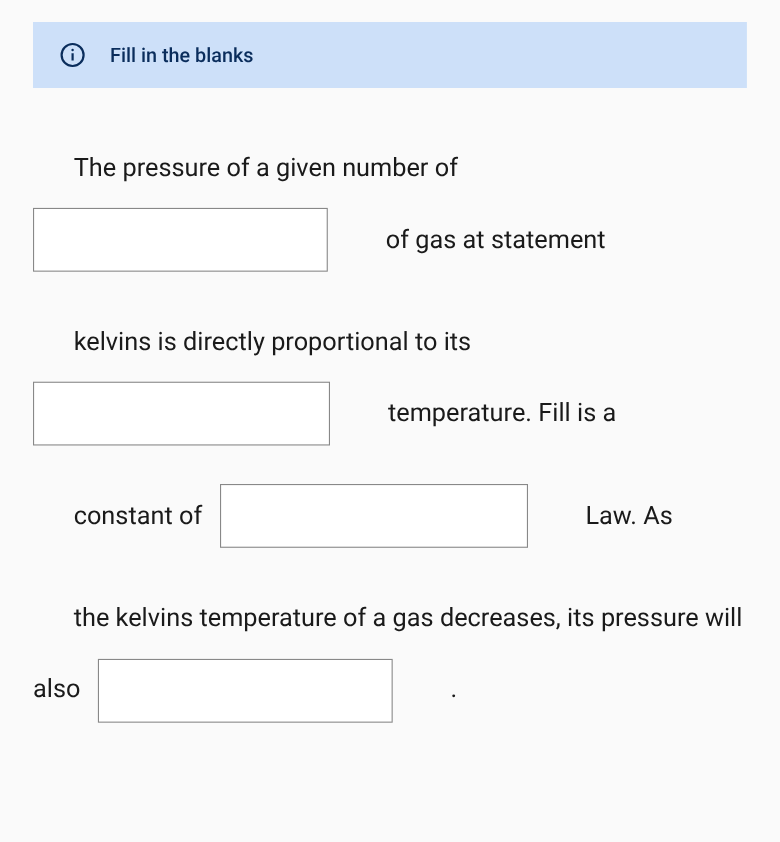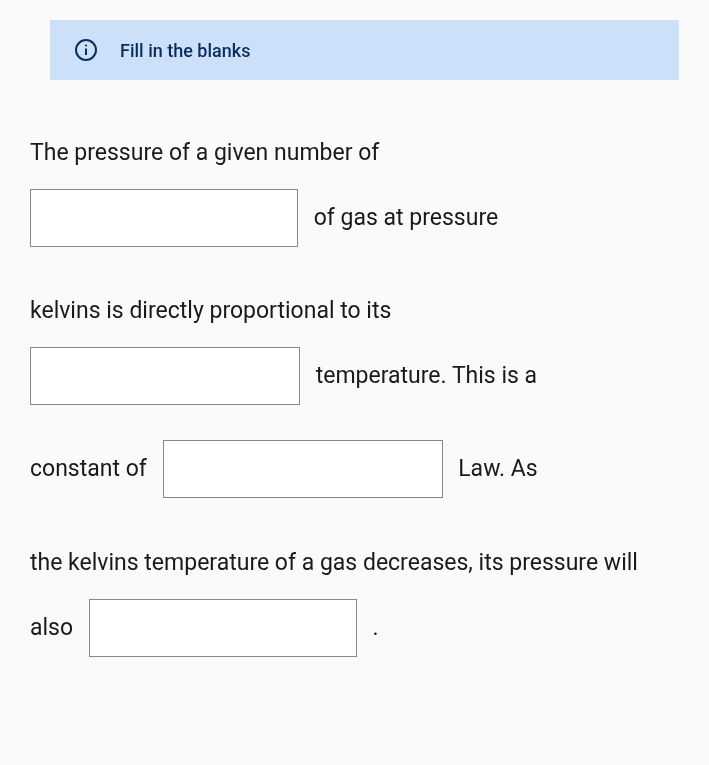--- a/index.html
+++ b/index.html
@@ -13,21 +13,20 @@
       width: 709px;
       padding: 20px 30px;
     }
     .info-banner {
       background: #cde0f9;
       padding: 18px 24px;
       display: flex;
       align-items: center;
       gap: 22px;
       margin-bottom: 40px;
-      margin-left: 20px;
     }
     .info-icon {
       width: 24px;
       height: 24px;
       display: flex;
       align-items: center;
       justify-content: center;
       flex-shrink: 0;
     }
     .info-icon svg {
@@ -39,20 +38,21 @@
       font-size: 18px;
       font-weight: 500;
     }
     .question-body {
       font-size: 23px;
       color: #1a1a1a;
       line-height: 2.8;
     }
     .text-segment {
       vertical-align: middle;
+      margin-left: 37px;
     }
     .blank-input {
       display: inline-block;
       border: 1px solid #888;
       background: #fff;
       height: 58px;
       vertical-align: middle;
       margin: 0 10px;
       padding: 4px 8px;
       font-size: 20px;
@@ -77,27 +77,27 @@
       <line x1="12" y1="10.5" x2="12" y2="17"></line>
       <circle cx="12" cy="7.5" r="1.1" fill="#0a2d5c" stroke="none"></circle>
     </svg>
   </span>
   <span class="info-text">Fill in the blanks</span>
 </div>
 
 <div class="question-body">
   <span class="text-segment">The pressure of a given number of </span><br>
   <input type="text" class="blank-input blank-1" value="" style="">
-  <span class="text-segment"> of gas at pressure</span>
+  <span class="text-segment"> of gas at statement</span>
 
   <span class="para-break"></span>
 
   <span class="text-segment">kelvins is directly proportional to its </span><br>
   <input type="text" class="blank-input blank-2" value="" style="">
-  <span class="text-segment"> temperature. This is a</span>
+  <span class="text-segment"> temperature. Fill is a</span>
 
   <span class="para-break"></span>
 
   <span class="text-segment">constant of </span>
   <input type="text" class="blank-input blank-3" value="" style="">
   <span class="text-segment"> Law. As</span>
 
   <span class="para-break"></span>
 
   <span class="text-segment">the kelvins temperature of a gas decreases, its pressure will also </span>

